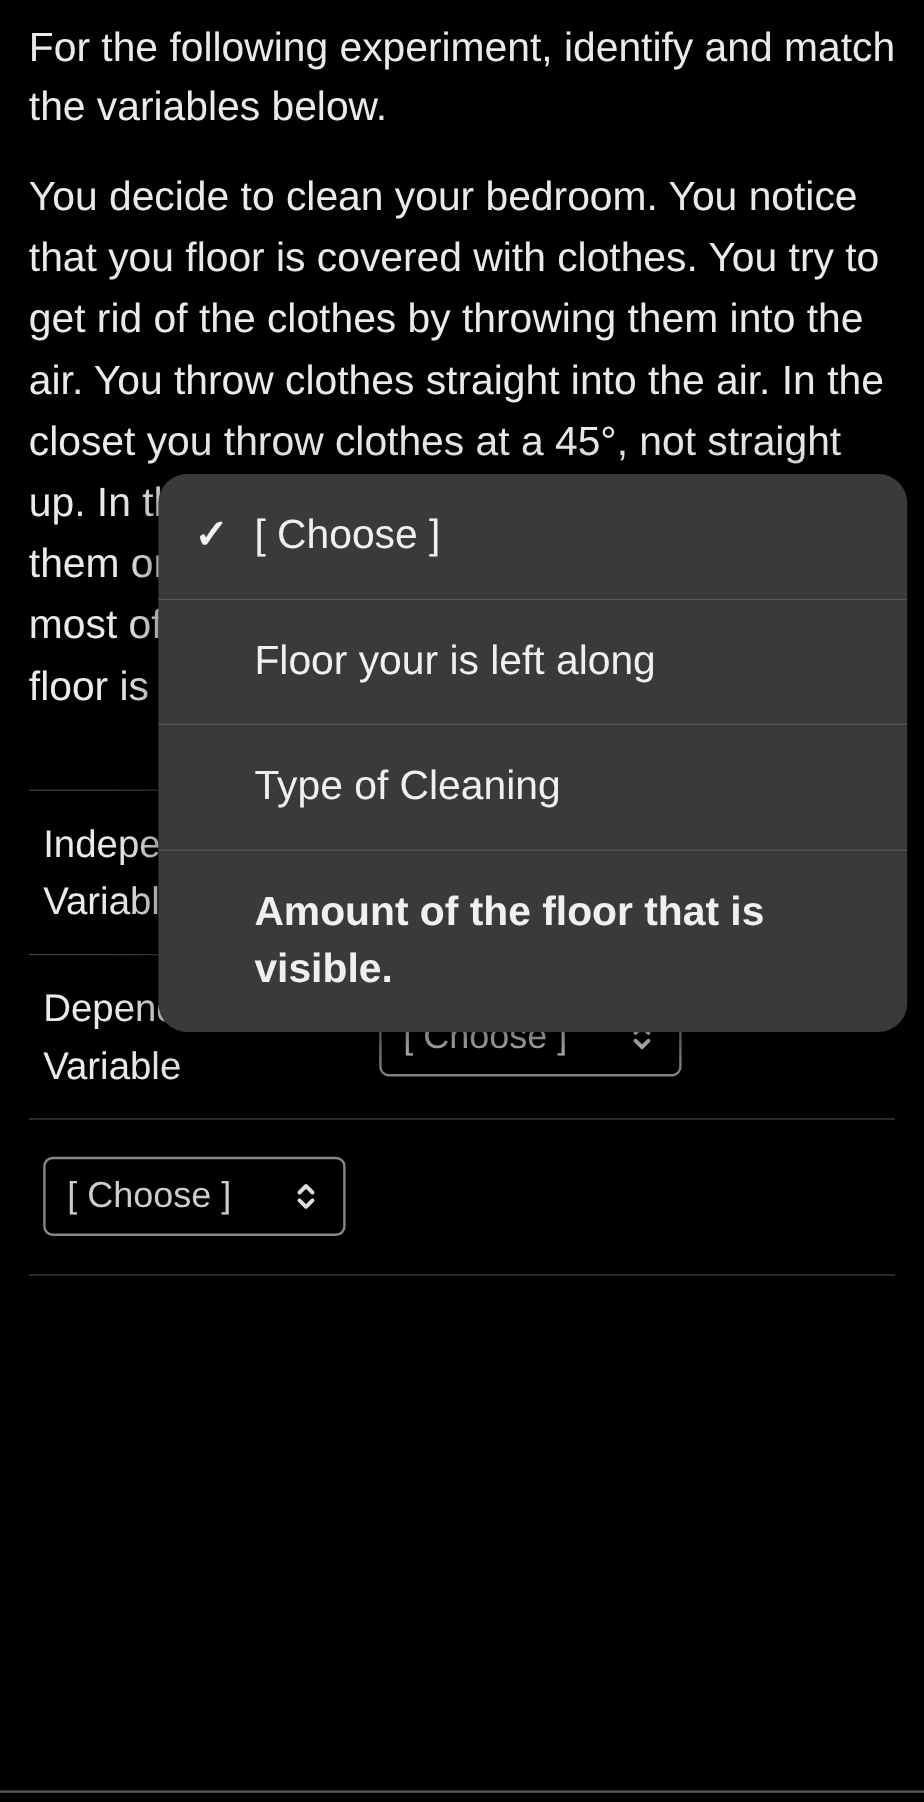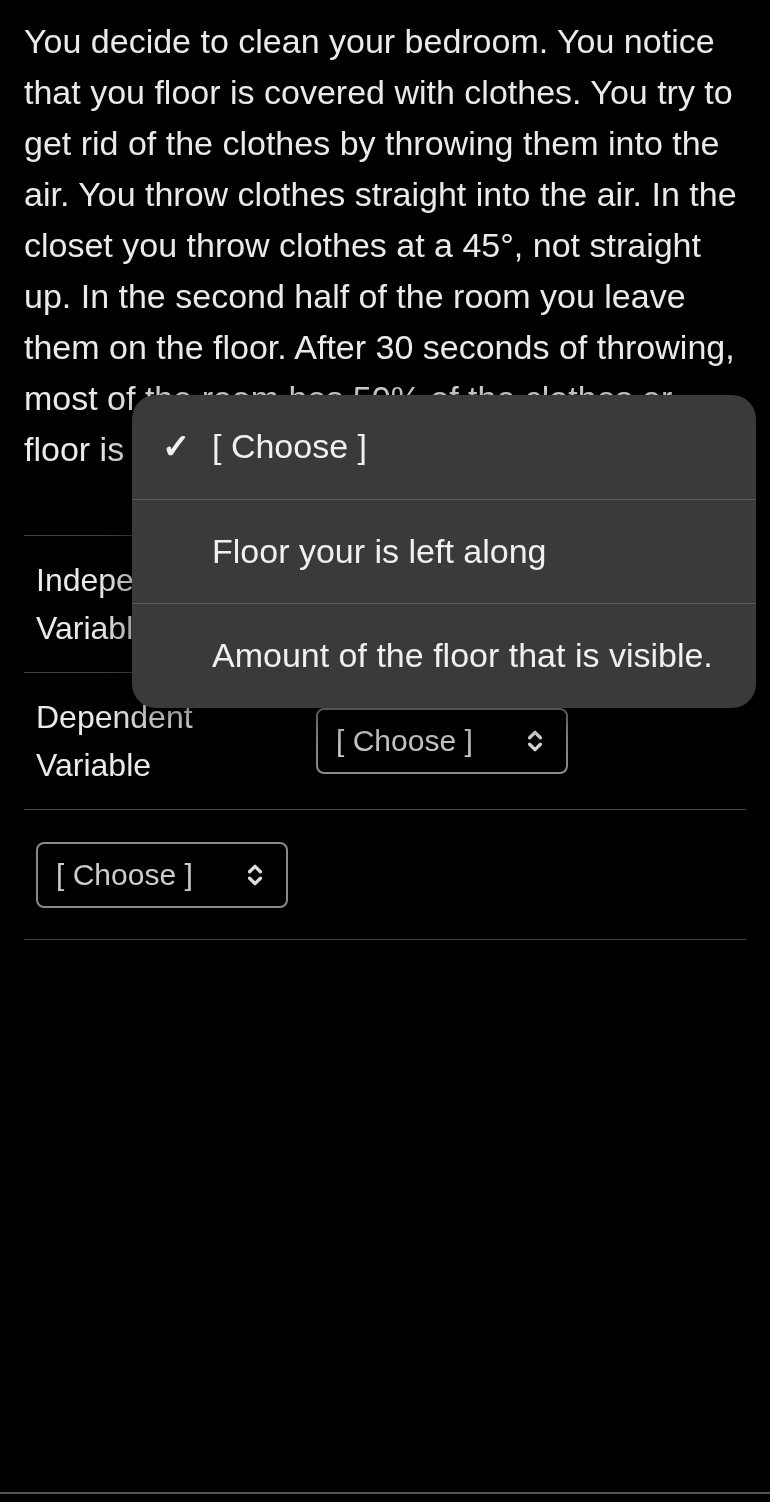--- a/index.html
+++ b/index.html
@@ -101,20 +101,21 @@
       padding: 28px 30px 28px 30px;
       border-bottom: 1px solid #5a5a5a;
       font-size: 34px;
       font-weight: 400;
       color: #f0f0f0;
       cursor: pointer;
       line-height: 1.4;
     }
     .popup-item:last-child {
       border-bottom: none;
+      font-weight: bold;
     }
     .popup-check {
       width: 50px;
       flex: 0 0 50px;
       font-size: 34px;
       font-weight: 600;
     }
     .popup-text {
       flex: 1;
     }
@@ -124,20 +125,21 @@
       left: 0;
       right: 0;
       height: 10px;
       border-top: 2px solid #555;
     }
   </style>
 </head>
 <body>
 
 <div class="content">
+  <p class="instruction">For the following experiment, identify and match the variables below.</p>
   <p class="scenario">You decide to clean your bedroom. You notice that you floor is covered with clothes. You try to get rid of the clothes by throwing them into the air. You throw clothes straight into the air. In the closet you throw clothes at a 45°, not straight up. In the second half of the room you leave them on the floor. After 30 seconds of throwing, most of the room has 50% of the clothes or floor is</p>
 
   <div class="matching-table">
     <div class="match-row">
       <div class="match-label">Independent Variable</div>
       <div class="match-select-wrap">
         <div class="select-box active">
           <span class="select-text">[ Choose ]</span>
           <span class="select-caret">
             <svg class="caret-svg" viewBox="0 0 24 24" fill="none" stroke="#ddd" stroke-width="3" stroke-linecap="round" stroke-linejoin="round">
@@ -184,17 +186,21 @@
   <div class="popup-item">
     <span class="popup-check">✓</span>
     <span class="popup-text">[ Choose ]</span>
   </div>
   <div class="popup-item">
     <span class="popup-check"></span>
     <span class="popup-text">Floor your is left along</span>
   </div>
   <div class="popup-item">
     <span class="popup-check"></span>
+    <span class="popup-text">Type of Cleaning</span>
+  </div>
+  <div class="popup-item">
+    <span class="popup-check"></span>
     <span class="popup-text">Amount of the floor that is visible.</span>
   </div>
 </div>
 
 <div class="bottom-bar"></div>
 
 </body></html>

